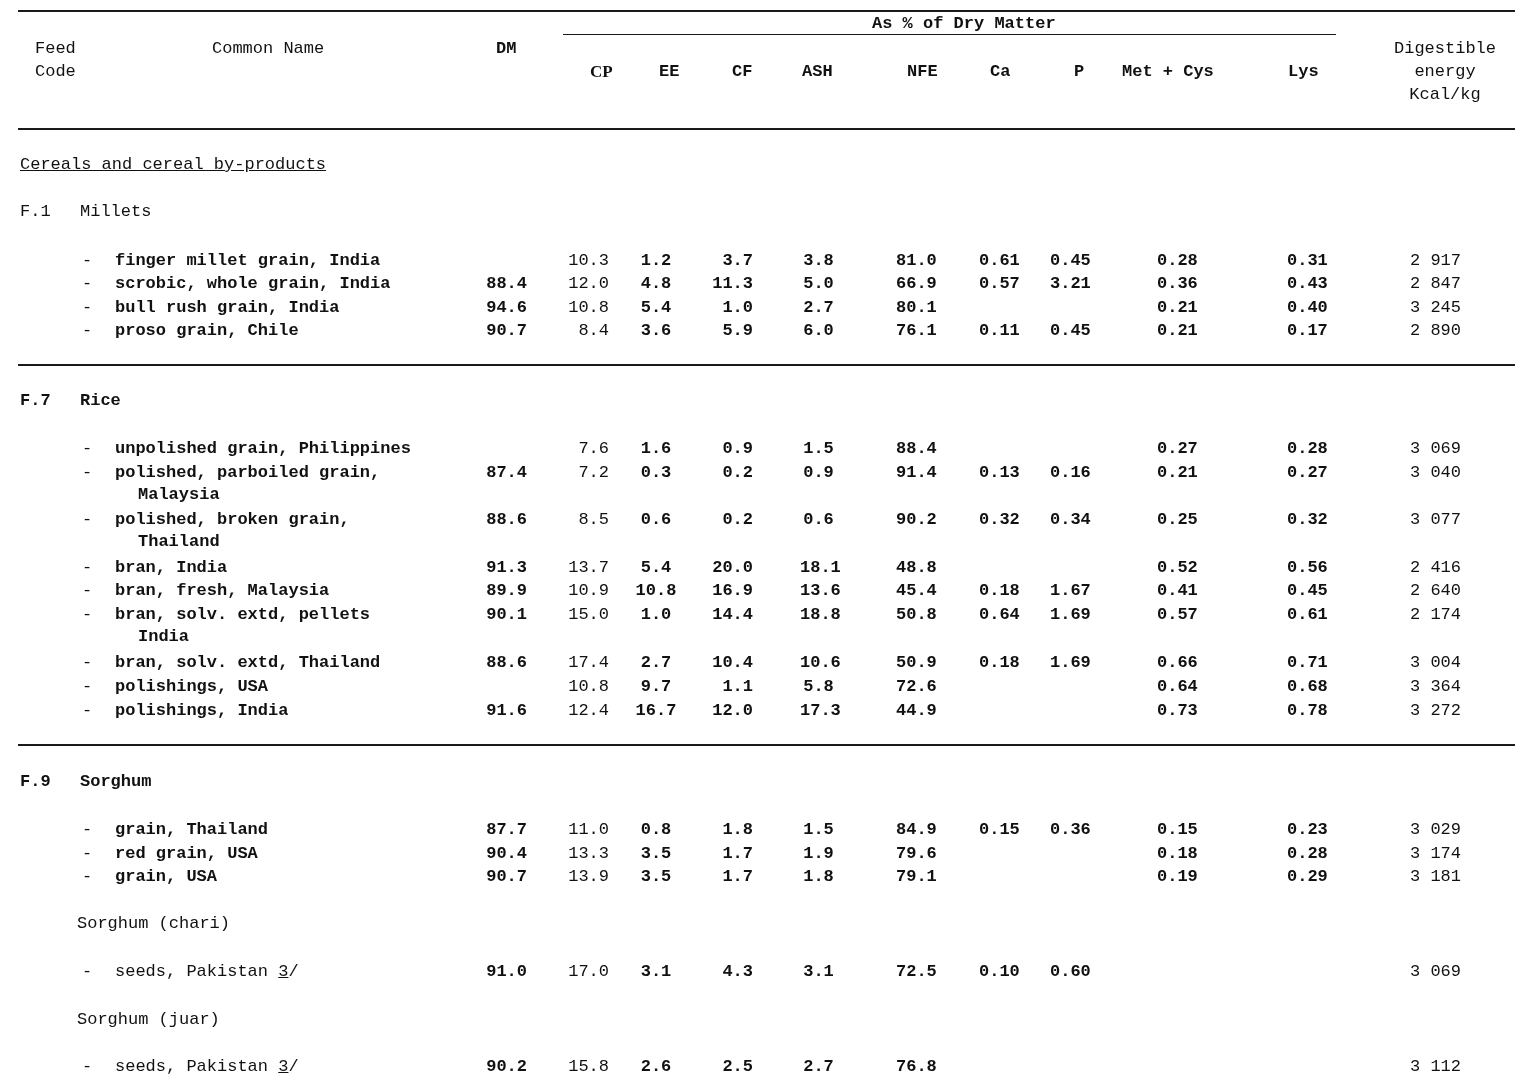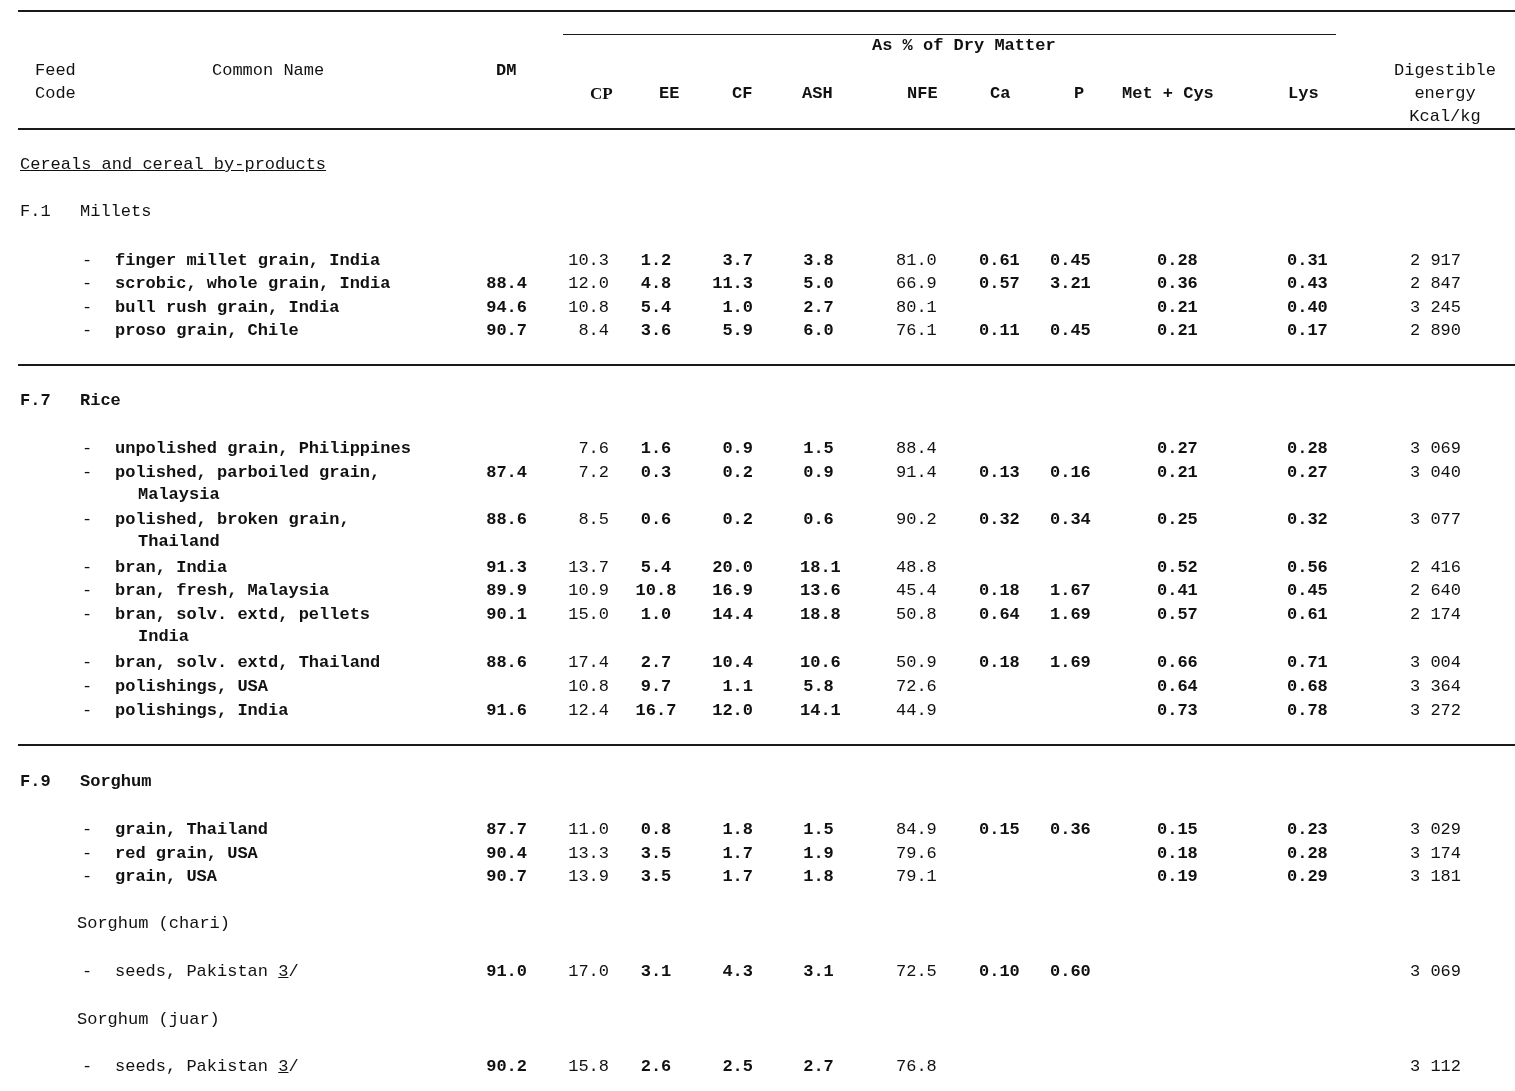--- a/index.html
+++ b/index.html
@@ -15,28 +15,28 @@
   .row { position: absolute; left: 0; width: 1515px; height: 24px; }
   .cell { position: absolute; top: 0; white-space: pre; line-height: 22px; }
   .dash { left: 82px; }
   .name { left: 115px; }
   .name2 { position: absolute; left: 138px; top: 22px; white-space: pre; line-height: 22px; }
   .dm   { left: 470px; width: 57px; text-align: right; font-weight: bold; }
   .cp   { left: 555px; width: 54px; text-align: right; font-weight: normal; }
   .ee   { left: 630px; width: 52px; text-align: center; font-weight: bold; }
   .cf   { left: 700px; width: 53px; text-align: right; font-weight: bold; }
   .ash  { left: 800px; width: 37px; text-align: center; font-weight: bold; }
-  .nfe  { left: 896px; width: 50px; text-align: left; font-weight: normal; }
+  .nfe  { left: 896px; width: 50px; text-align: left; font-weight: bold; }
   .ca   { left: 979px; width: 50px; text-align: left; font-weight: bold; }
   .p    { left: 1050px; width: 50px; text-align: left; font-weight: bold; }
   .met  { left: 1157px; width: 50px; text-align: left; font-weight: bold; }
   .lys  { left: 1287px; width: 50px; text-align: left; font-weight: bold; }
   .de   { left: 1410px; width: 68px; }
   .u { text-decoration: underline; }
-  .hdr { position: absolute; white-space: pre; line-height: 23px; margin-top: 22px; }
+  .hdr { position: absolute; white-space: pre; line-height: 23px; }
 </style>
 </head>
 <body>
 
 <div class="hline" style="left:18px; top:10px; width:1497px;"></div>
 <div class="hline" style="left:563px; top:34px; width:773px; border-top-width:1.5px;"></div>
 <div class="hline" style="left:18px; top:128px; width:1497px;"></div>
 
 <div class="hdr" style="left:35px; top:37px;">Feed
 Code</div>
@@ -250,21 +250,21 @@
   <span class="cell lys">0.68</span>
   <span class="cell de">3 364</span>
 </div>
 <div class="row" style="top:700px;">
   <span class="cell dash">-</span>
   <span class="cell name bold">polishings, India</span>
   <span class="cell dm">91.6</span>
   <span class="cell cp">12.4</span>
   <span class="cell ee">16.7</span>
   <span class="cell cf">12.0</span>
-  <span class="cell ash">14.1</span>
+  <span class="cell ash">17.3</span>
   <span class="cell nfe">44.9</span>
   <span class="cell ca"></span>
   <span class="cell p"></span>
   <span class="cell met">0.73</span>
   <span class="cell lys">0.78</span>
   <span class="cell de">3 272</span>
 </div>
 
 <div class="hline" style="left:18px; top:744px; width:1497px;"></div>
 

